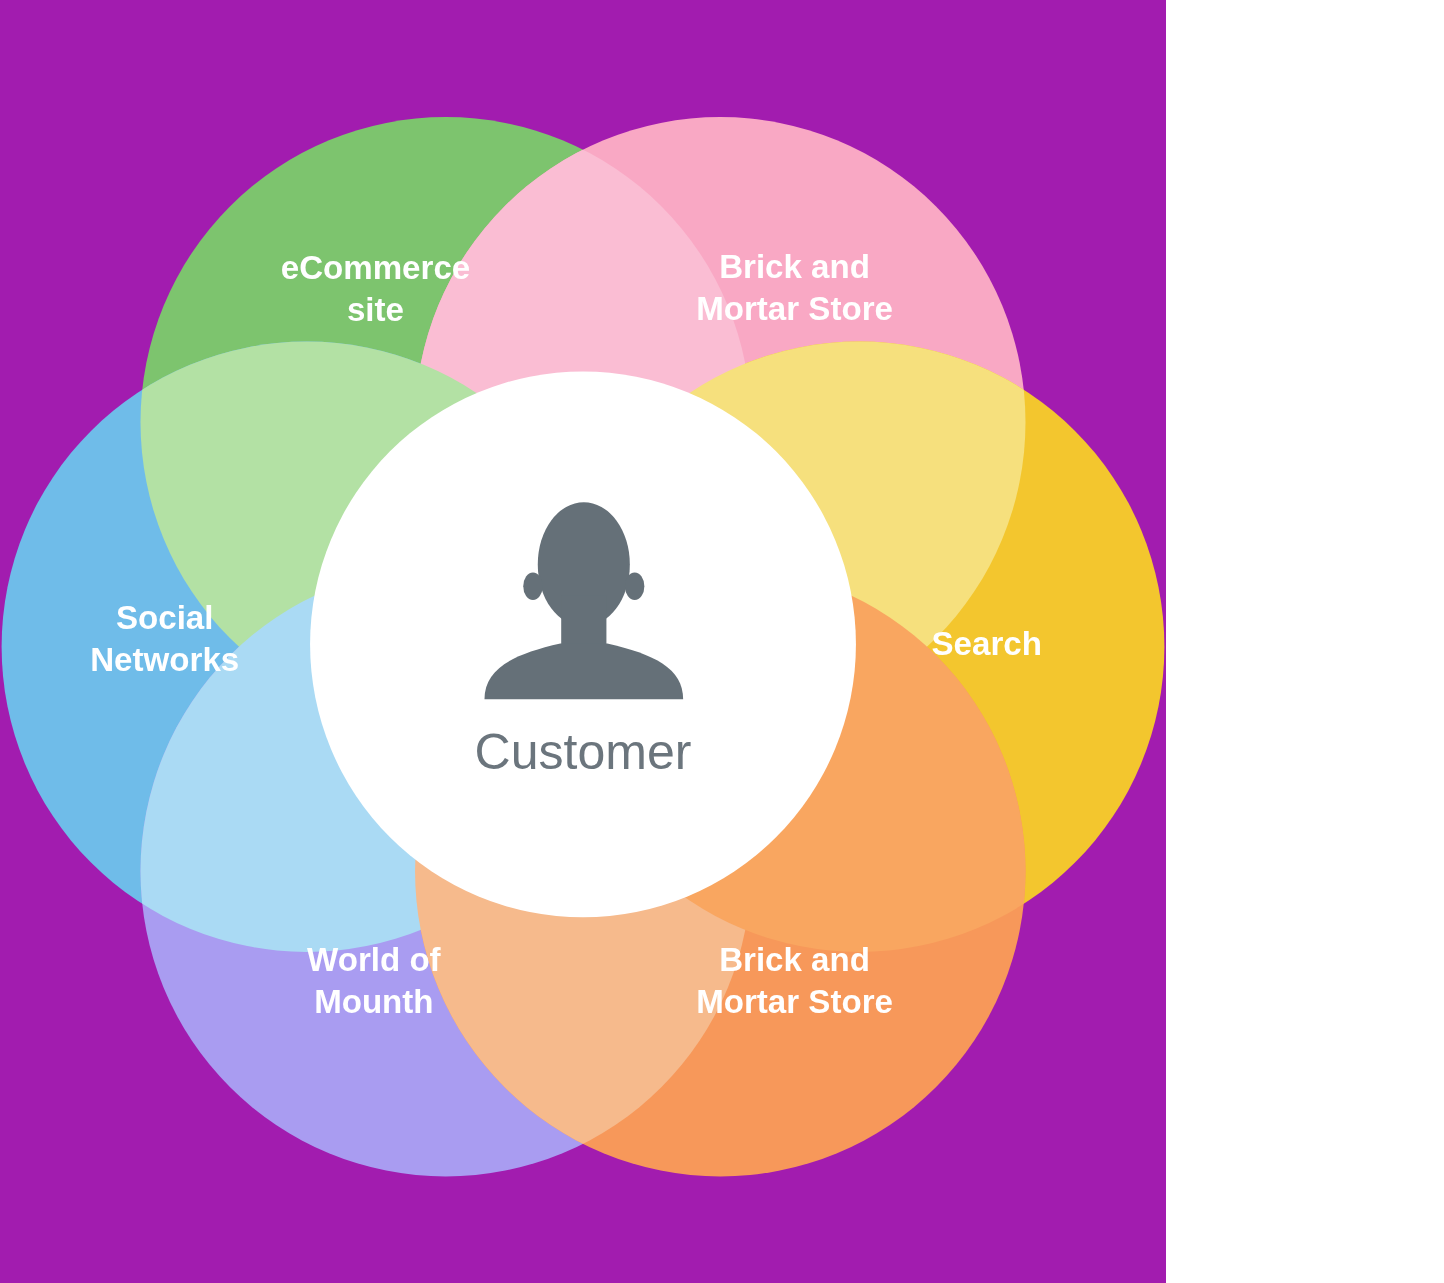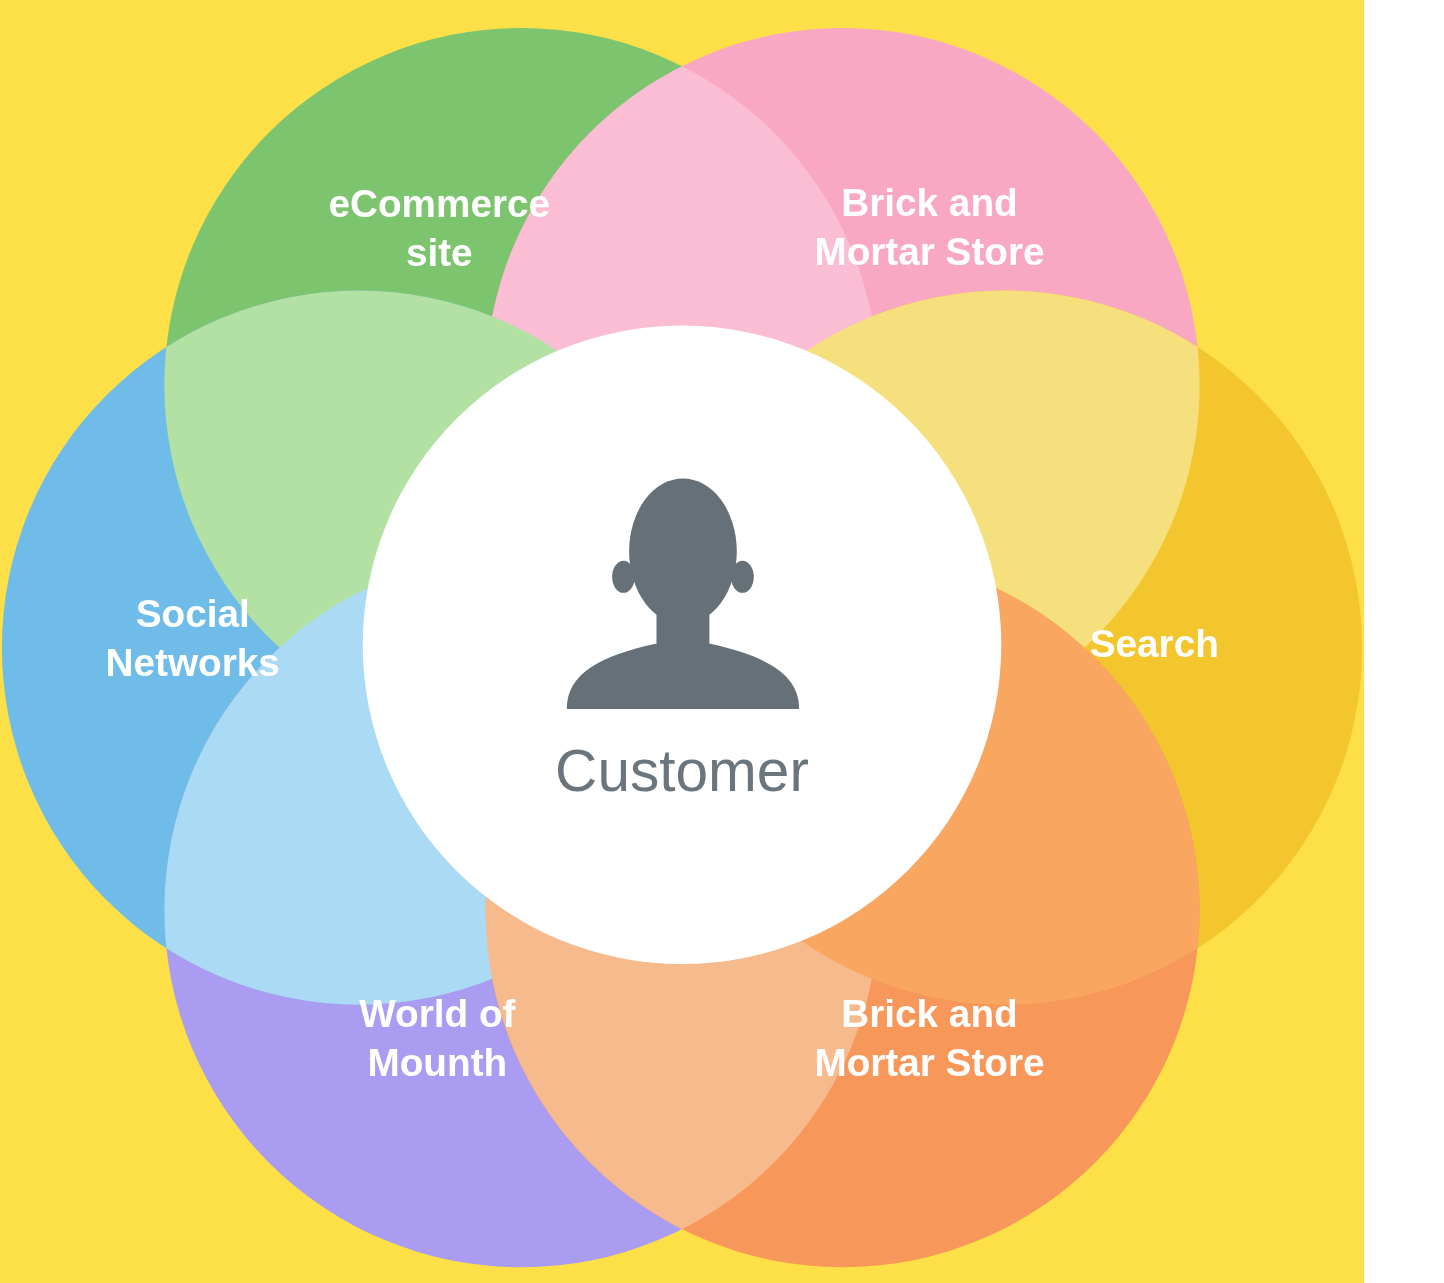--- a/index.html
+++ b/index.html
@@ -1,20 +1,20 @@
 <!DOCTYPE html>
 <html><head>
 <meta charset="utf-8">
 <style>
   html, body { margin: 0; padding: 0; background: #ffffff; }
   .stage {
     position: relative;
-    width: 1364px;
+    width: 1166px;
     height: 1283px;
-    background: #fde047;
+    background: #a21caf;
     overflow: hidden;
     font-family: "Liberation Sans", sans-serif;
   }
   .stage svg { display: block; width: 100%; height: 100%; }
   .petal-label {
     fill: #ffffff;
     font-family: "Liberation Sans", sans-serif;
     font-weight: 700;
     font-size: 41px;
     text-anchor: middle;

